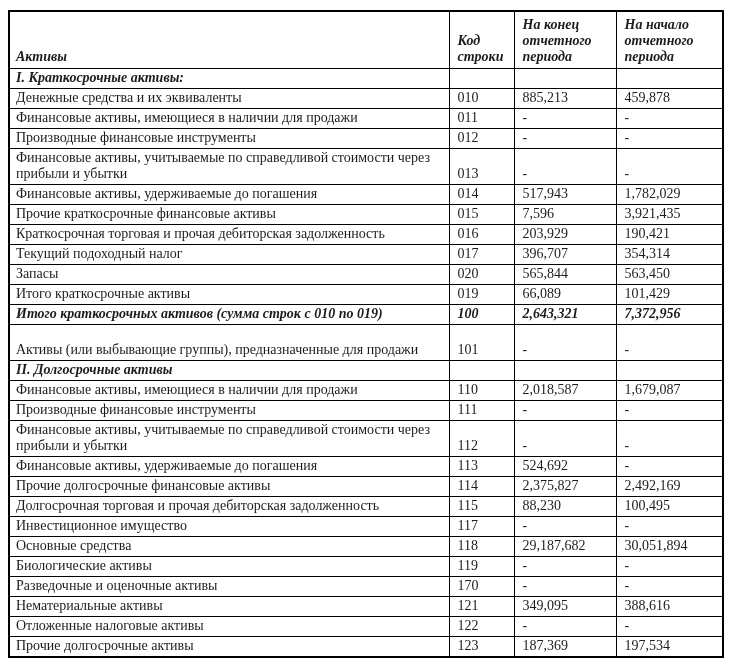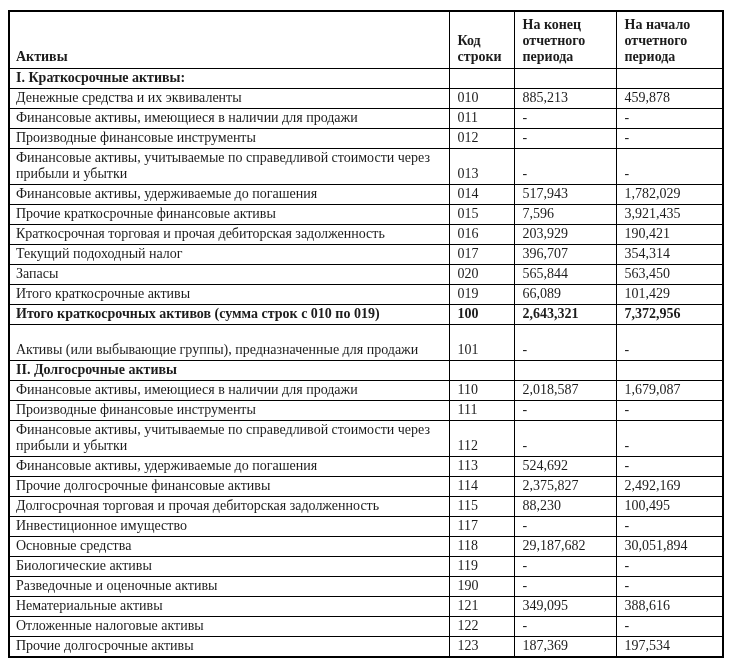--- a/index.html
+++ b/index.html
@@ -31,24 +31,25 @@
     line-height: 16px;
     padding: 1px 4px 2px 6px;
     font-weight: normal;
     overflow: hidden;
     word-wrap: break-word;
   }
   thead th {
     font-weight: bold;
     height: 52px;
     padding-bottom: 3px;
+    font-style: italic;
   }
   tbody td { height: 15px; }
   tr.double td { height: 32px; margin-top: 34px; }
-  tr.section td, tr.total td { font-weight: bold; }
+  tr.section td, tr.total td { font-weight: bold; font-style: italic; }
   td.num, th.num { padding-left: 8px; }
 </style>
 </head>
 <body>
 
 <div class="sheet">
   <table class="balance">
     <colgroup>
       <col style="width:440px">
       <col style="width:65px">
@@ -197,21 +198,21 @@
           <td class="num">30,051,894</td>
         </tr>
         <tr class="data">
           <td>Биологические активы</td>
           <td class="num">119</td>
           <td class="num">-</td>
           <td class="num">-</td>
         </tr>
         <tr class="data">
           <td>Разведочные и оценочные активы</td>
-          <td class="num">190</td>
+          <td class="num">170</td>
           <td class="num">-</td>
           <td class="num">-</td>
         </tr>
         <tr class="data">
           <td>Нематериальные активы</td>
           <td class="num">121</td>
           <td class="num">349,095</td>
           <td class="num">388,616</td>
         </tr>
         <tr class="data">

